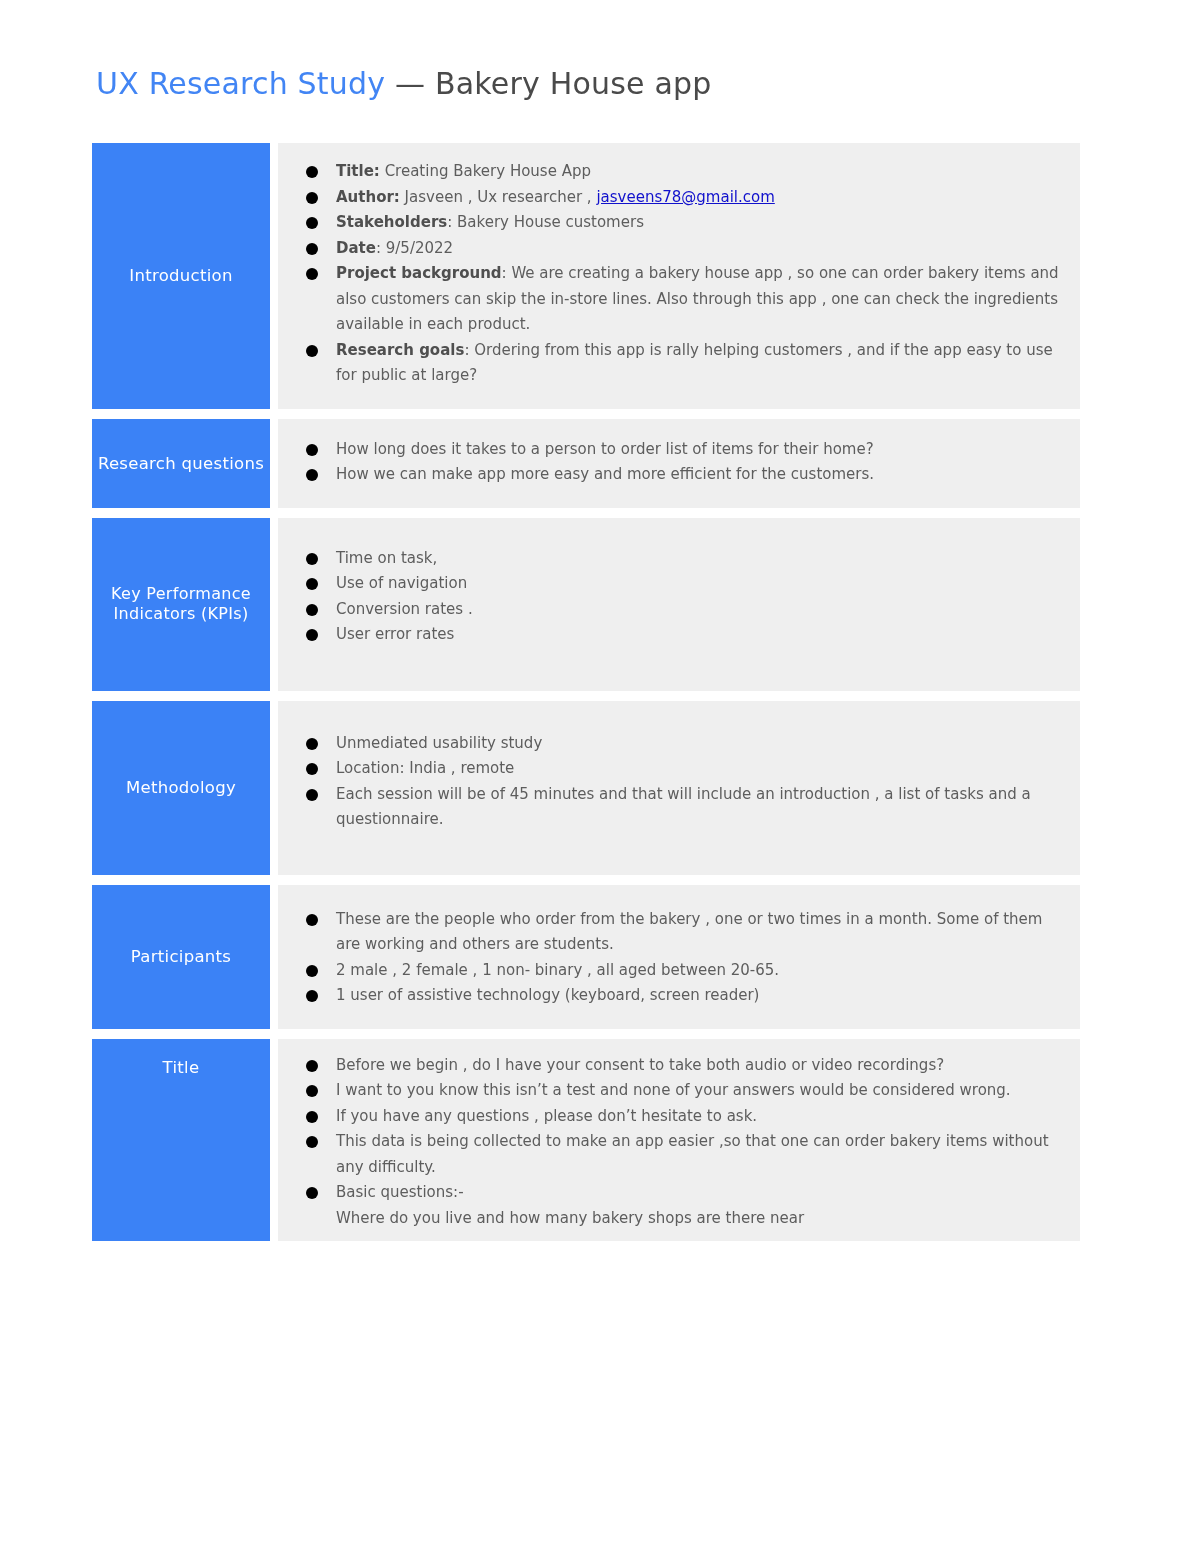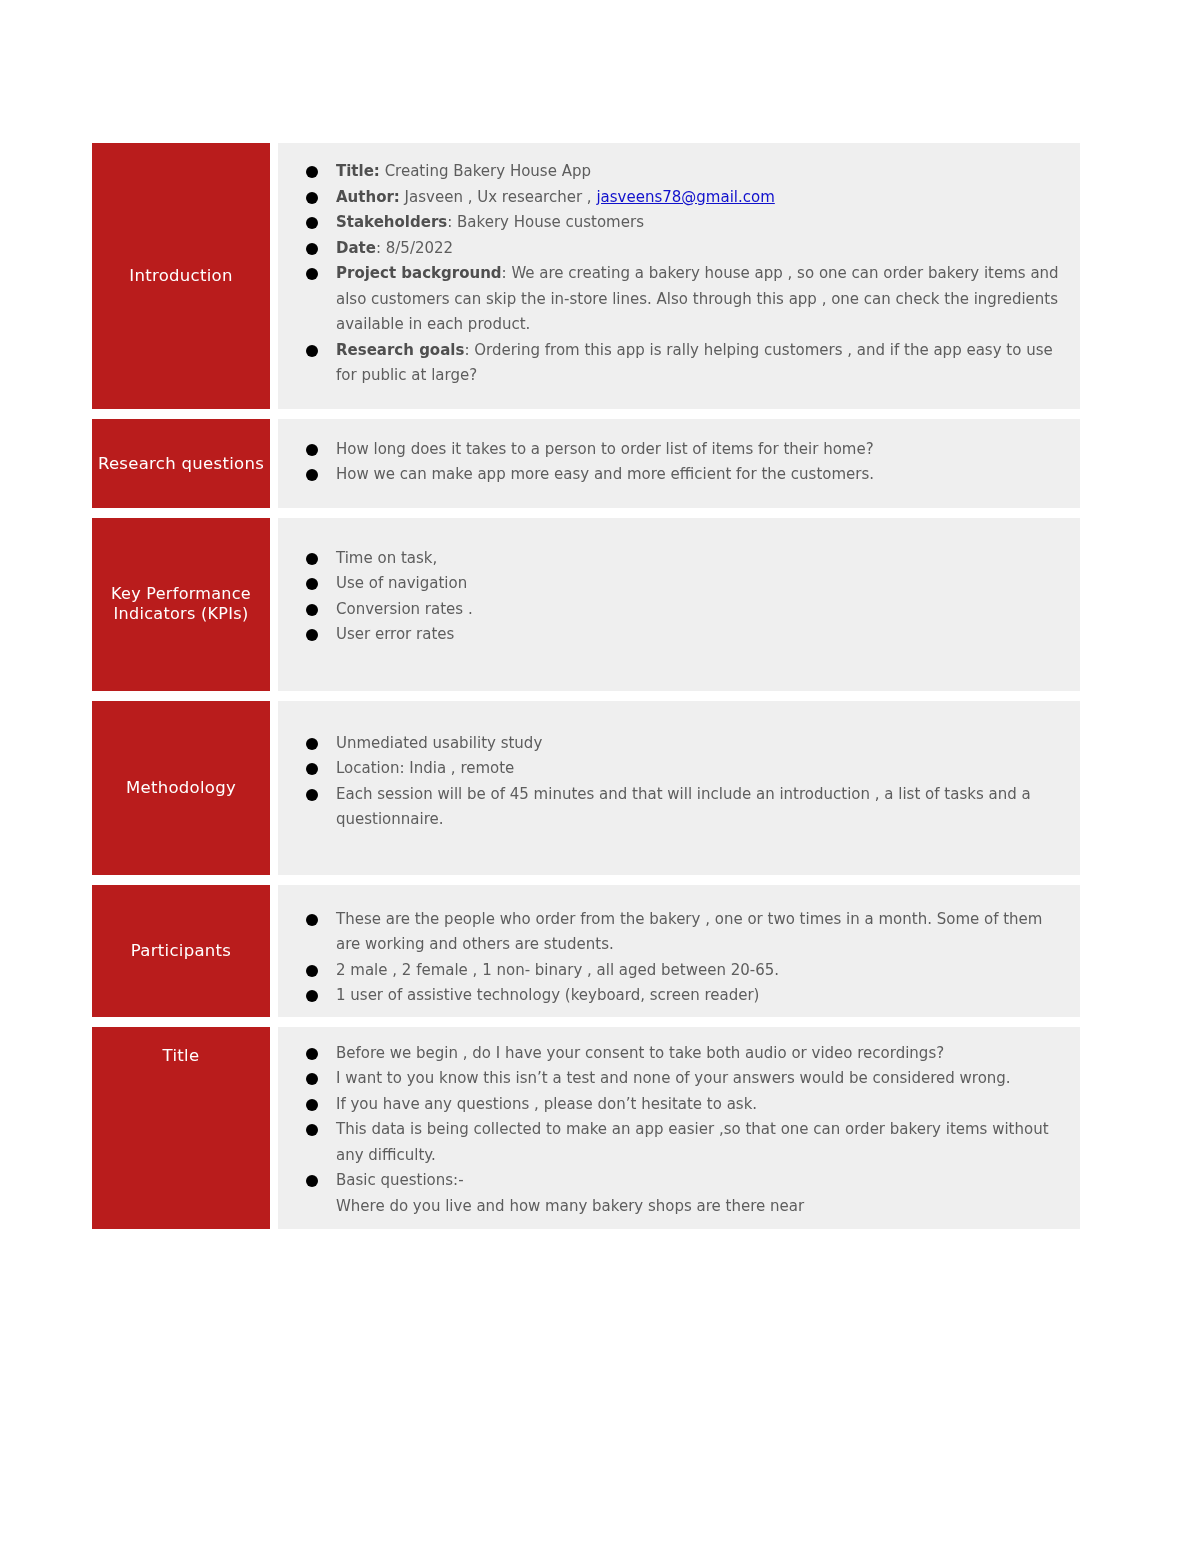--- a/index.html
+++ b/index.html
@@ -46,21 +46,21 @@
   .row {
     display: flex;
     align-items: stretch;
     margin-bottom: 10px;
   }
   .row:last-child { margin-bottom: 0; }
 
   .label-cell {
     flex: 0 0 178px;
     width: 178px;
-    background: #b91c1c;
+    background: #3b82f6;
     color: #ffffff;
     display: flex;
     align-items: center;
     justify-content: center;
     text-align: center;
     font-size: 16.5px;
     line-height: 25px;
     font-weight: 500;
     letter-spacing: 0.3px;
     padding: 6px 4px;
@@ -118,49 +118,53 @@
   .subline {
     display: block;
     padding-left: 0;
   }
 
   
   .row-intro .content-cell      { padding: 16px 18px 20px 24px; }
   .row-questions .content-cell  { padding: 18px 18px 20px 24px; }
   .row-kpi .content-cell        { padding: 28px 18px 43px 24px; }
   .row-method .content-cell     { padding: 30px 18px 42px 24px; }
-  .row-participants .content-cell { padding: 22px 18px 8px 24px; }
+  .row-participants .content-cell { padding: 22px 18px 20px 24px; }
   .row-script .content-cell     { padding: 14px 18px 10px 24px; }
 
   .row-kpi .label-cell     { font-size: 16px; line-height: 20px; }
   .row-script .label-cell  { align-items: flex-start; padding-top: 16px; }
 </style>
 </head>
 <body>
 
 <div class="page">
 
+  <div class="doc-title">
+    <span class="t-blue">UX Research Study</span>
+    <span class="t-dark">— Bakery House app</span>
+  </div>
 
   <div class="study-table">
 
     <div class="row row-intro">
       <div class="label-cell">Introduction</div>
       <div class="content-cell">
         <ul class="bul">
           <li>
             <span class="bold-lbl">Title:</span><span> Creating Bakery House App</span>
           </li>
           <li class="gap-before">
             <span class="bold-lbl">Author:</span><span> Jasveen , Ux researcher , </span><a class="mail-link" href="#">jasveens78@gmail.com</a>
           </li>
           <li>
             <span class="bold-lbl">Stakeholders</span><span>: Bakery House customers</span>
           </li>
           <li class="gap-before">
-            <span class="bold-lbl">Date</span><span>: 8/5/2022</span>
+            <span class="bold-lbl">Date</span><span>: 9/5/2022</span>
           </li>
           <li class="gap-before">
             <span class="bold-lbl">Project background</span><span>: We are creating a bakery house app , so one can order bakery items and also customers can skip the in-store lines. Also through this app , one can check the ingredients available in each product.</span>
           </li>
           <li class="gap-before">
             <span class="bold-lbl">Research goals</span><span>: Ordering from this app is rally helping customers , and if the app easy to use for public at large?</span>
           </li>
         </ul>
       </div>
     </div>

